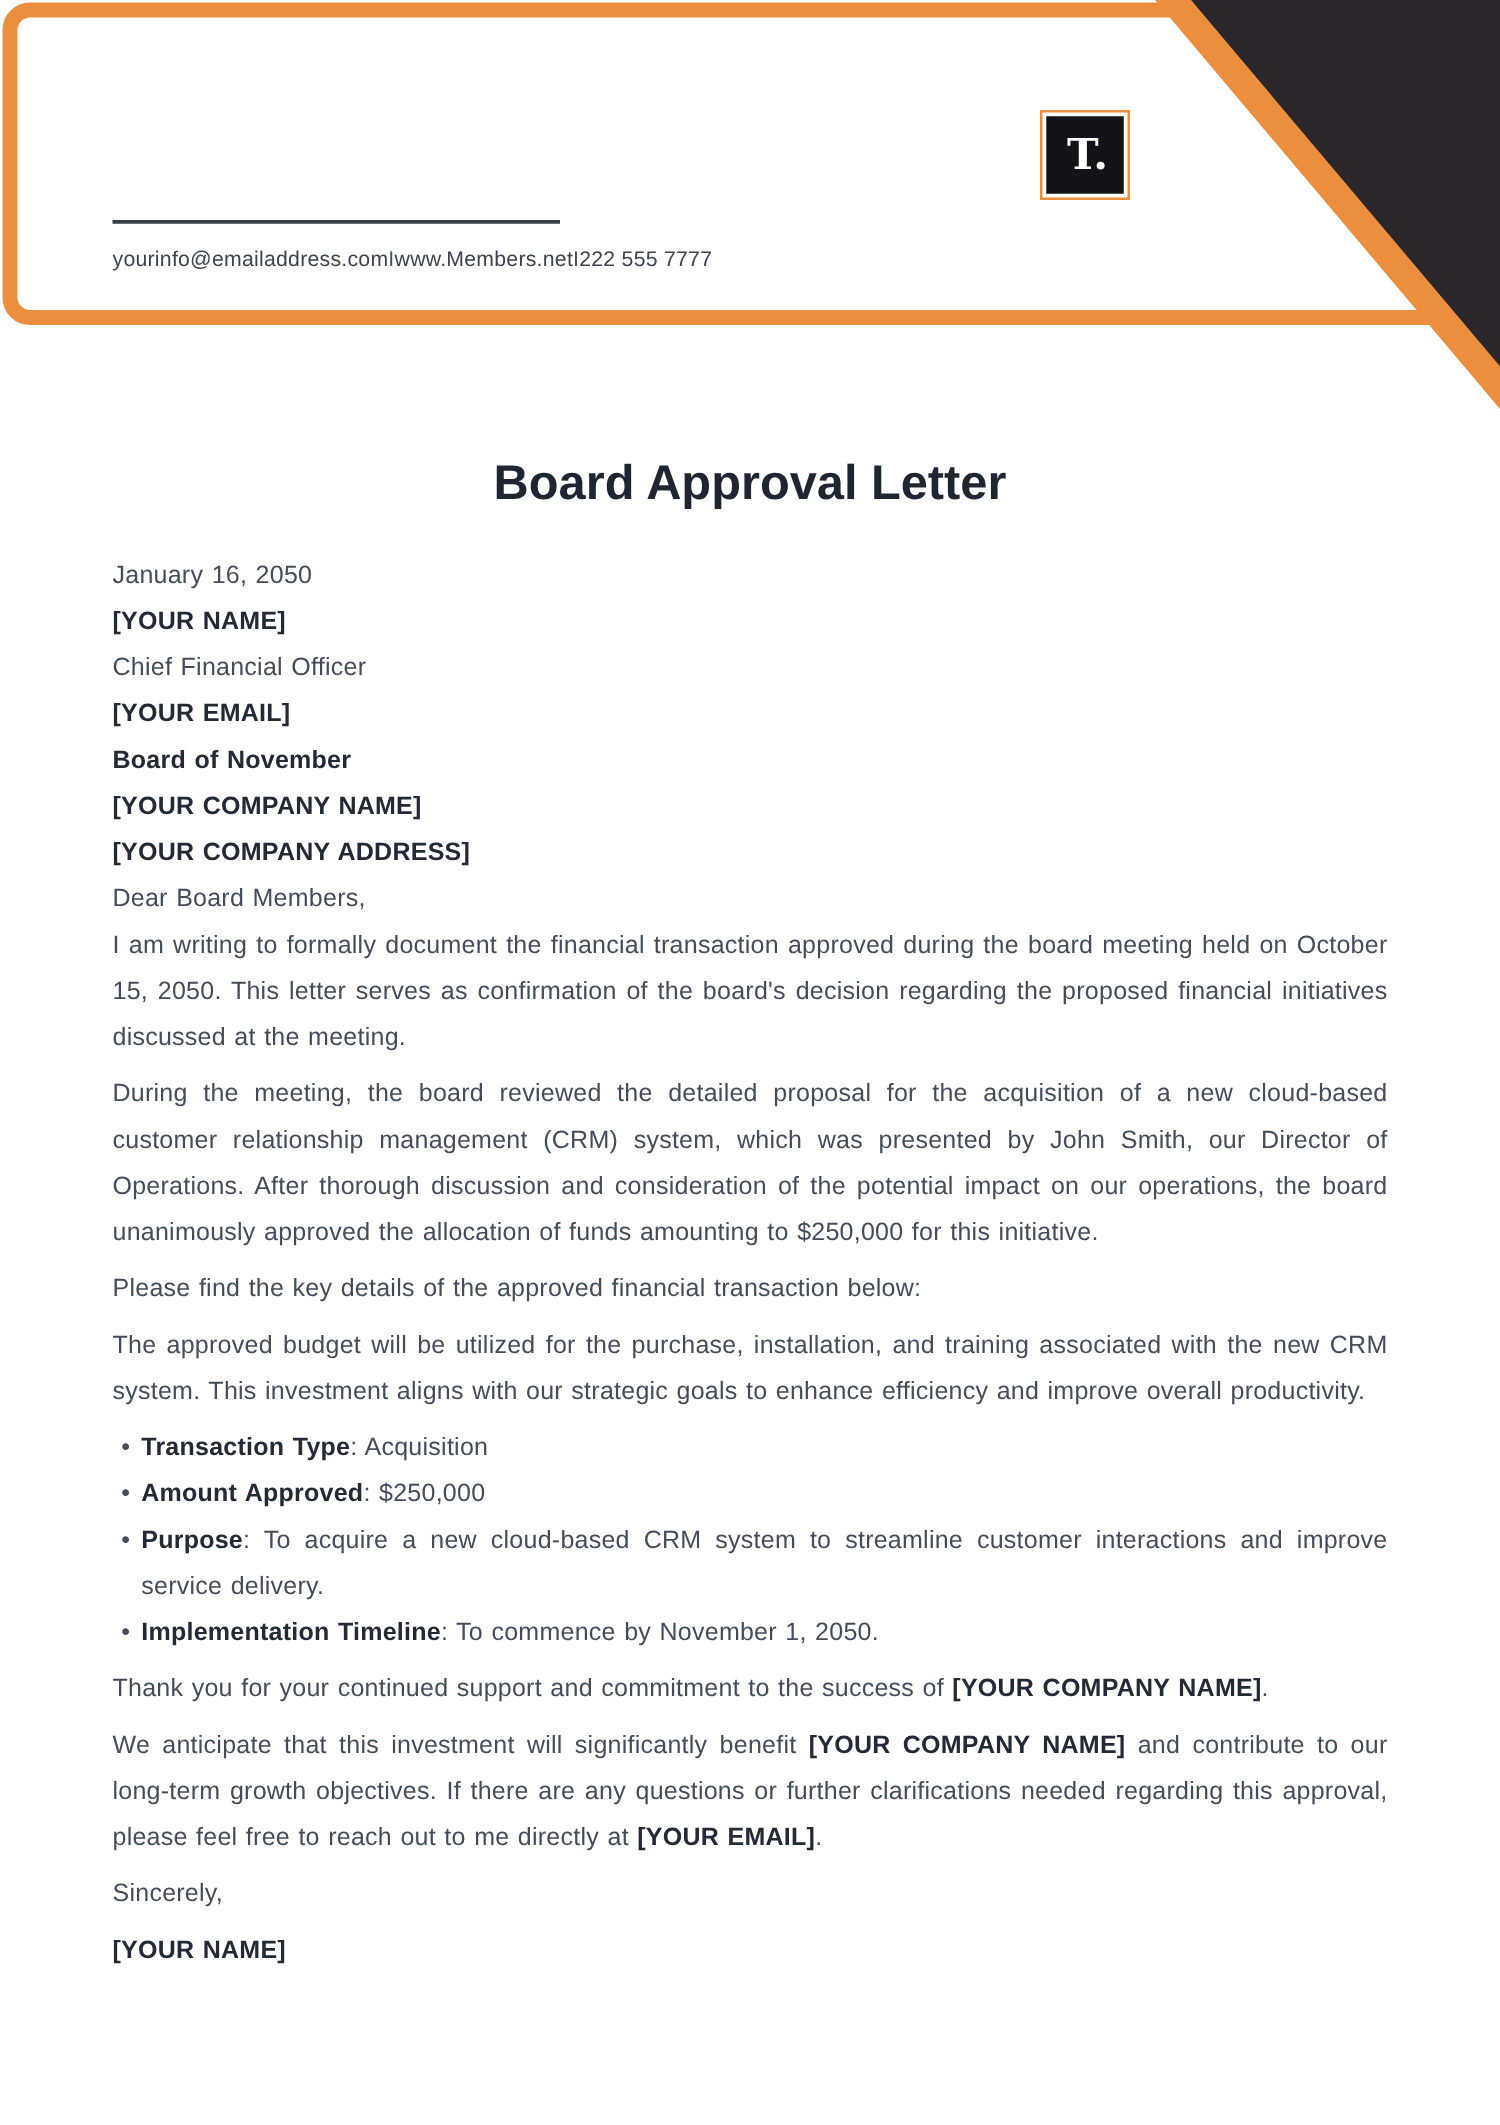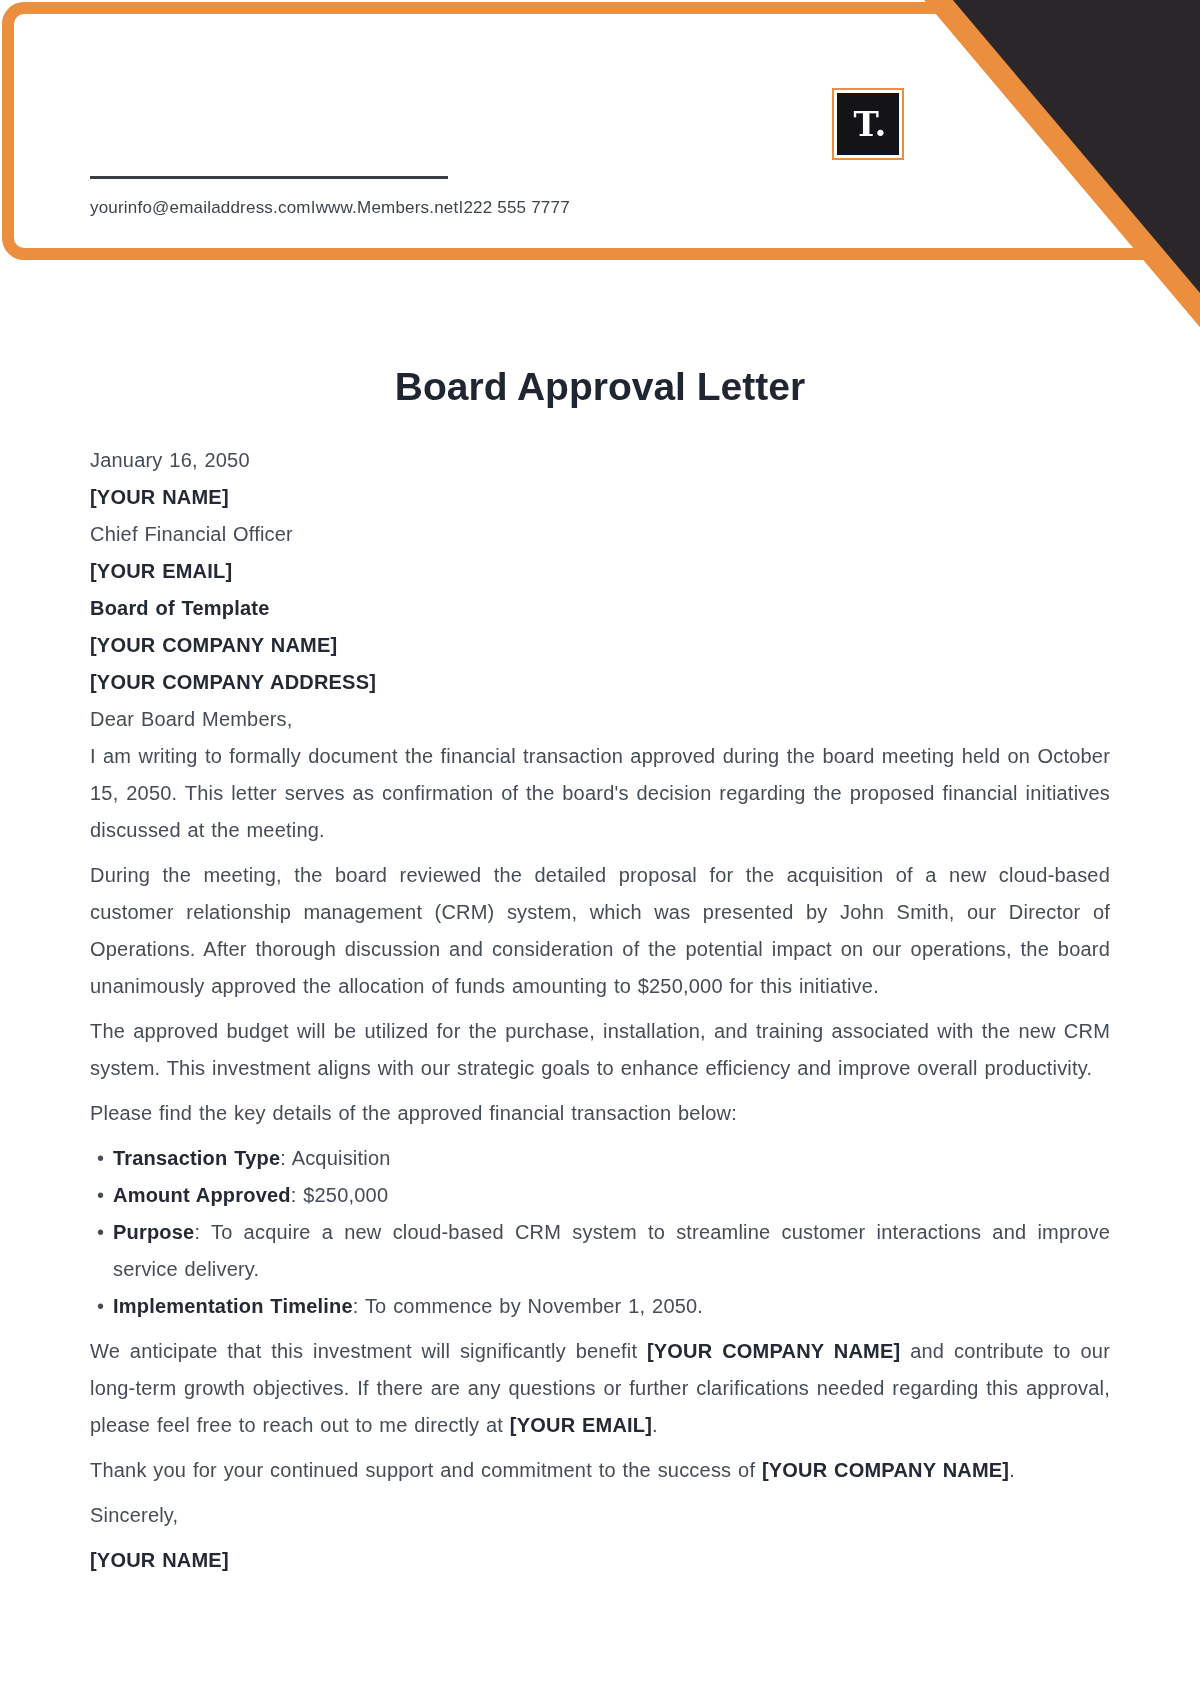--- a/index.html
+++ b/index.html
@@ -93,36 +93,36 @@
     </div>
   </div>
 
   <div class="content">
     <h1 class="title">Board Approval Letter</h1>
     <div class="meta">
         <div class="line">January 16, 2050</div>
         <div class="line b">[YOUR NAME]</div>
         <div class="line">Chief Financial Officer</div>
         <div class="line b">[YOUR EMAIL]</div>
-        <div class="line b">Board of Template</div>
+        <div class="line b">Board of November</div>
         <div class="line b">[YOUR COMPANY NAME]</div>
         <div class="line b">[YOUR COMPANY ADDRESS]</div>
         <div class="line">Dear Board Members,</div>
       </div>
     <div class="bodytext">
         <p class="para"><span>I am writing to formally document the financial transaction approved during the board meeting held on October 15, 2050. This letter serves as confirmation of the board's decision regarding the proposed financial initiatives discussed at the meeting.</span></p>
         <p class="para"><span>During the meeting, the board reviewed the detailed proposal for the acquisition of a new cloud-based customer relationship management (CRM) system, which was presented by John Smith, our Director of Operations. After thorough discussion and consideration of the potential impact on our operations, the board unanimously approved the allocation of funds amounting to $250,000 for this initiative.</span></p>
+        <p class="para"><span>Please find the key details of the approved financial transaction below:</span></p>
         <p class="para"><span>The approved budget will be utilized for the purchase, installation, and training associated with the new CRM system. This investment aligns with our strategic goals to enhance efficiency and improve overall productivity.</span></p>
-        <p class="para"><span>Please find the key details of the approved financial transaction below:</span></p>
         <ul class="bullets">
           <li><span class="b">Transaction Type</span>: Acquisition</li>
           <li><span class="b">Amount Approved</span>: $250,000</li>
           <li><span class="b">Purpose</span>: To acquire a new cloud-based CRM system to streamline customer interactions and improve service delivery.</li>
           <li><span class="b">Implementation Timeline</span>: To commence by November 1, 2050.</li>
         </ul>
+        <p class="para"><span>Thank you for your continued support and commitment to the success of </span><span class="b">[YOUR COMPANY NAME]</span><span>.</span></p>
         <p class="para"><span>We anticipate that this investment will significantly benefit </span><span class="b">[YOUR COMPANY NAME]</span><span> and contribute to our long-term growth objectives. If there are any questions or further clarifications needed regarding this approval, please feel free to reach out to me directly at </span><span class="b">[YOUR EMAIL]</span><span>.</span></p>
-        <p class="para"><span>Thank you for your continued support and commitment to the success of </span><span class="b">[YOUR COMPANY NAME]</span><span>.</span></p>
         <p class="para"><span>Sincerely,</span></p>
         <p class="para"><span class="b">[YOUR NAME]</span></p>
       </div>
   </div>
 
 </div>
 
 </body></html>

